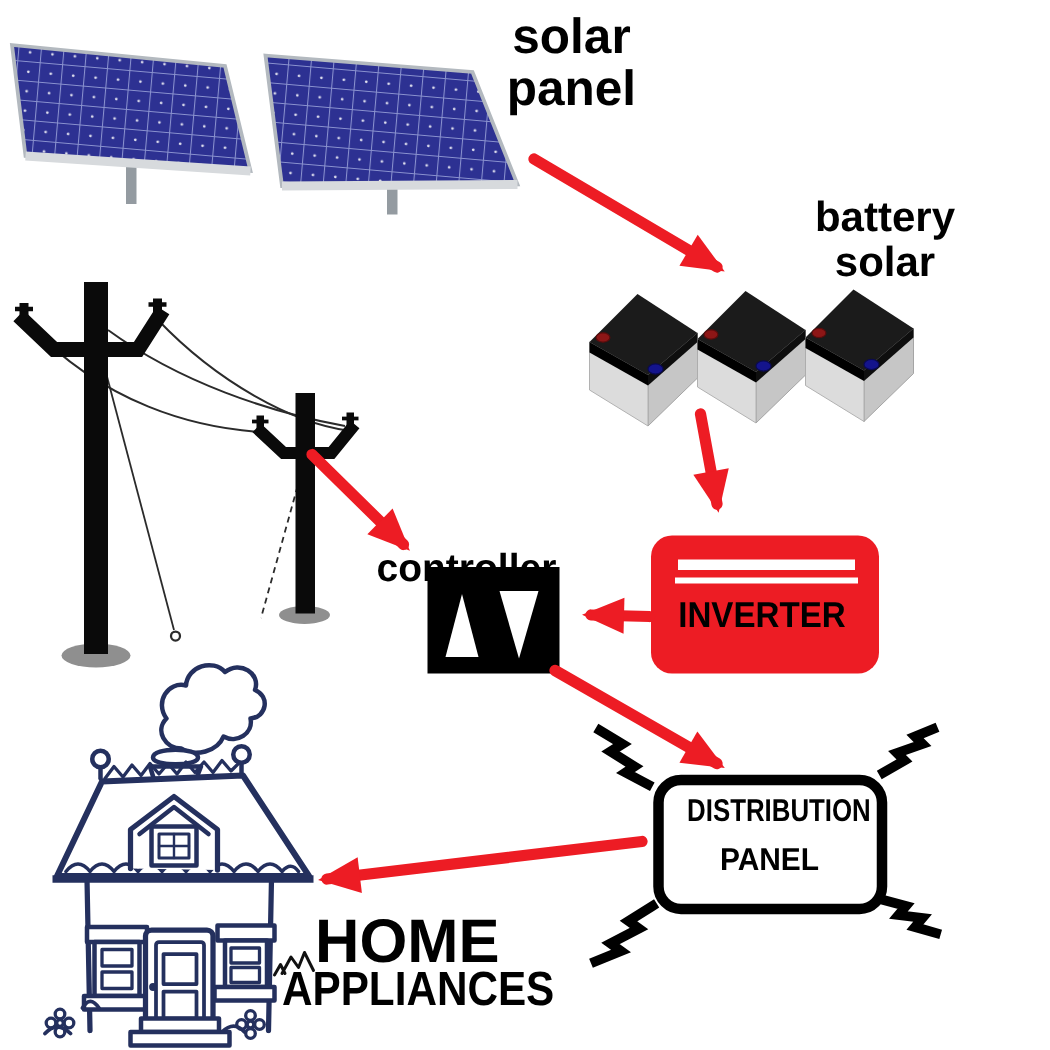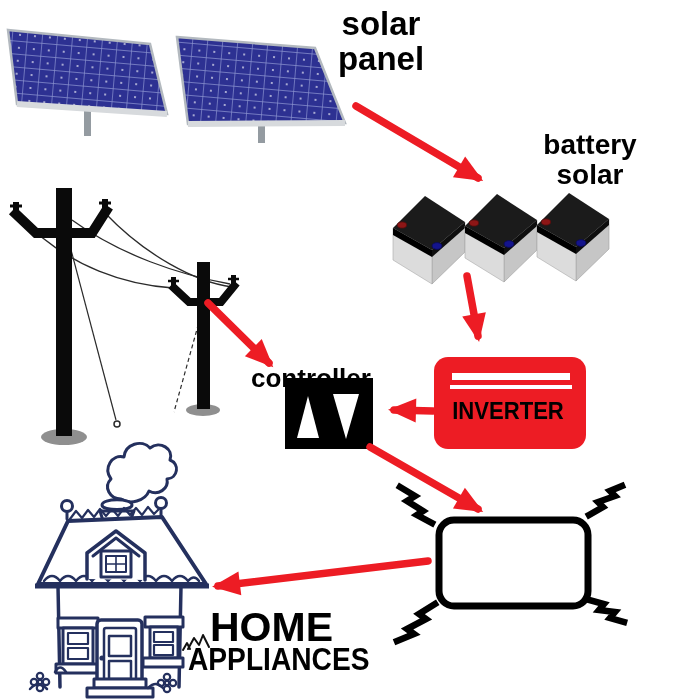--- a/index.html
+++ b/index.html
@@ -177,17 +177,21 @@
   <div>solar</div>
 </div>
 
 
 <div class="lbl lbl-ctl">controller</div>
 
 <div class="lbl lbl-inv ctr">
   <span class="sx">INVERTER</span>
 </div>
 
+<div class="lbl lbl-dist ctr">
+  <div class="l1">DISTRIBUTION</div>
+  <div class="l2">PANEL</div>
+</div>
 
 <div class="lbl lbl-home1 ctr">HOME</div>
 <div class="lbl lbl-home2 ctr">APPLIANCES</div>
 
 </div>
 
 </body></html>

